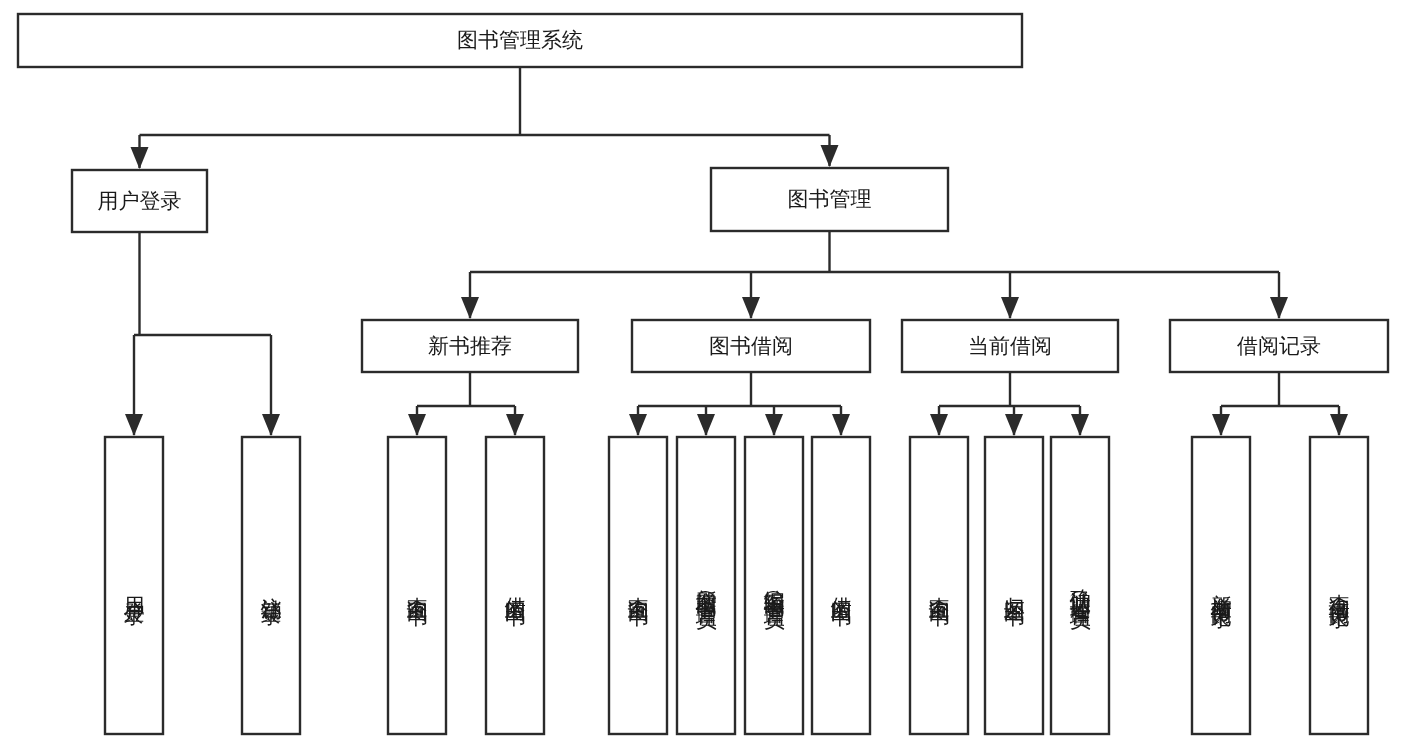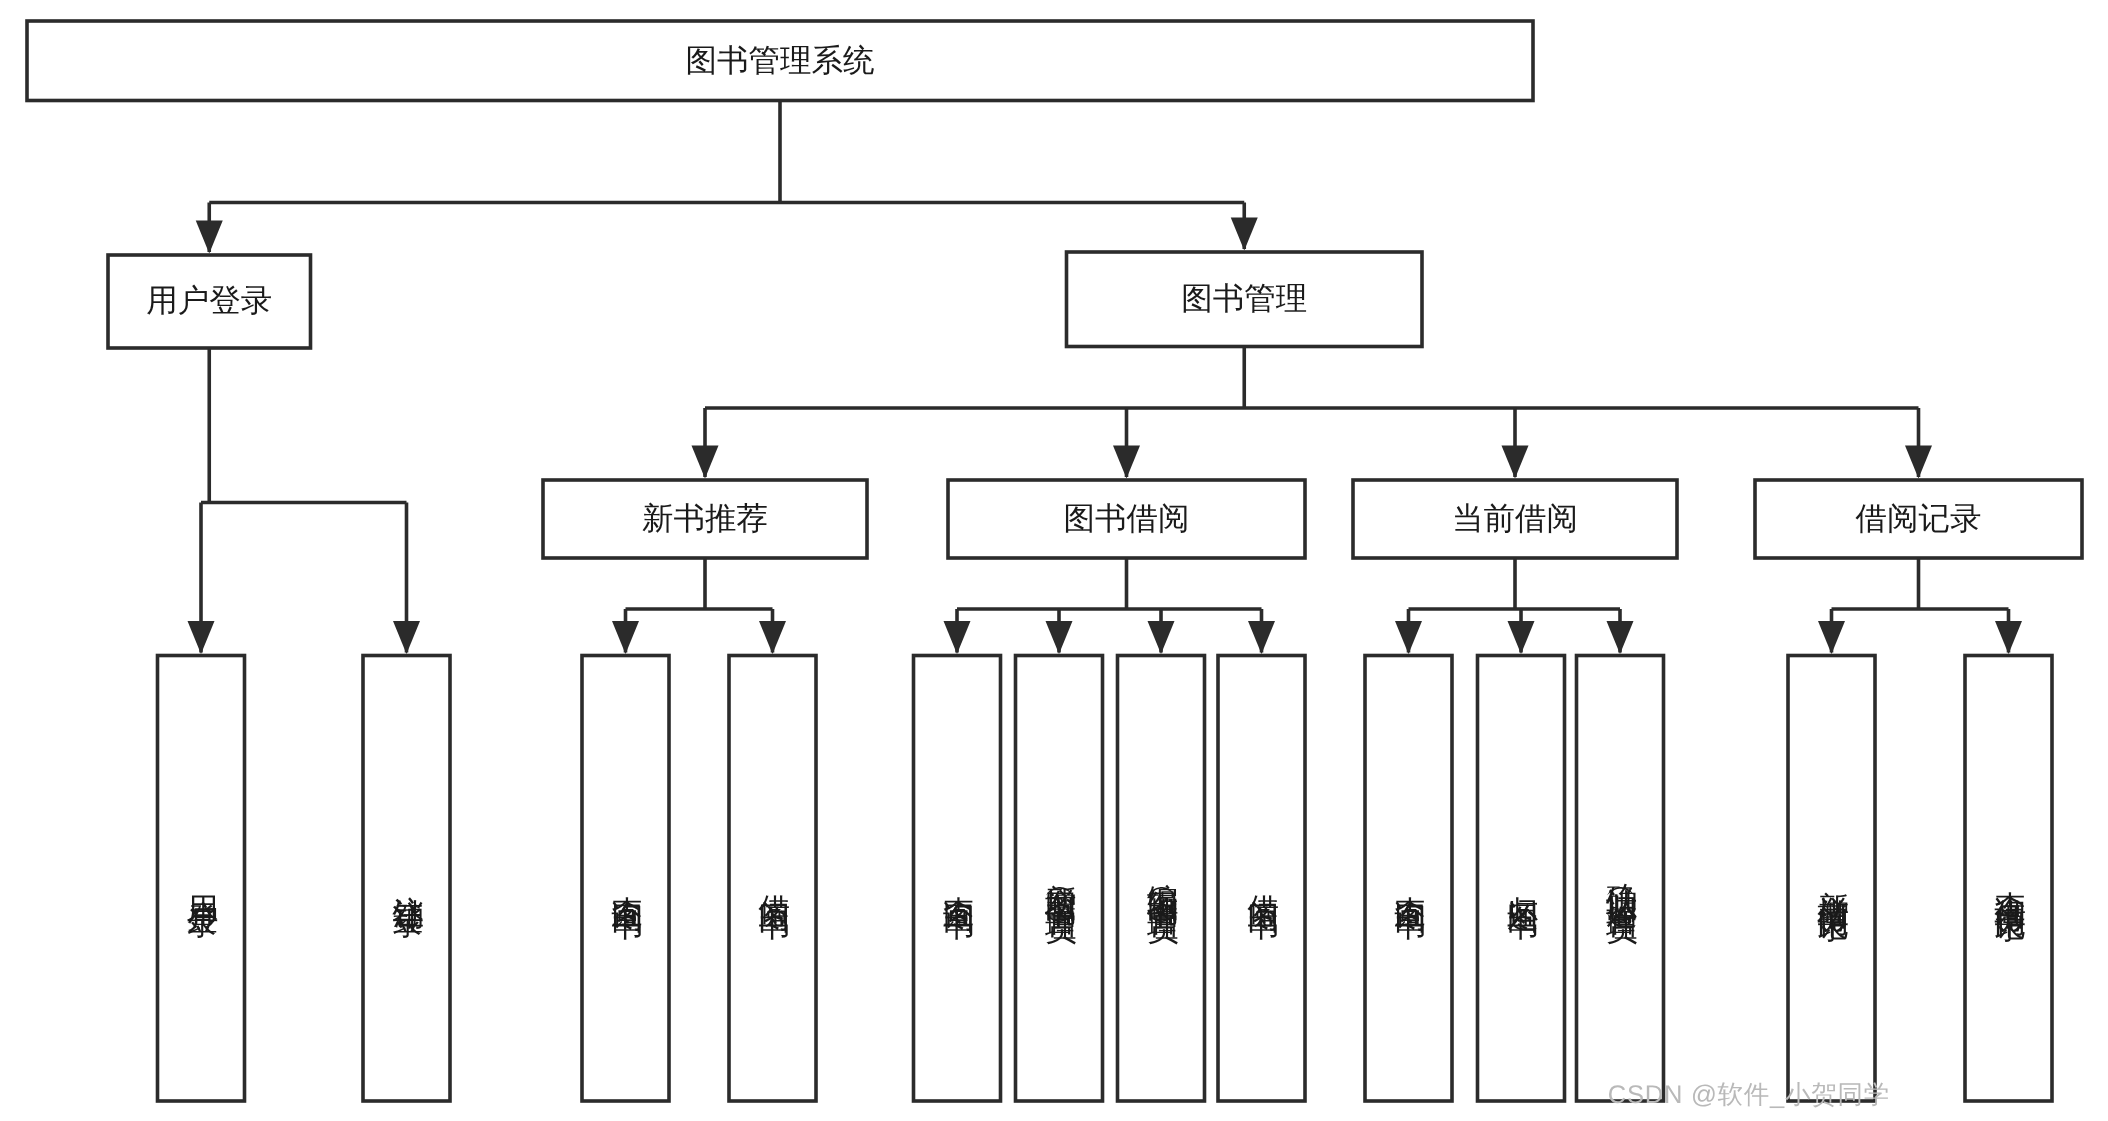--- a/index.html
+++ b/index.html
@@ -213,15 +213,14 @@
         <span class="leaf-label">确认归还（管理员）</span>
       </div>
       <div class="leaf-label-wrap" style="left: 1192px; top: 437px; width: 58px; height: 297px;">
         <span class="leaf-label">新增借阅记录</span>
       </div>
       <div class="leaf-label-wrap" style="left: 1310px; top: 437px; width: 58px; height: 297px;">
         <span class="leaf-label">查询借阅记录</span>
       </div>
     </div>
 
-  <div class="watermark">CSDN @软件_小贺同学</div>
 
 </div>
 
 </body></html>

